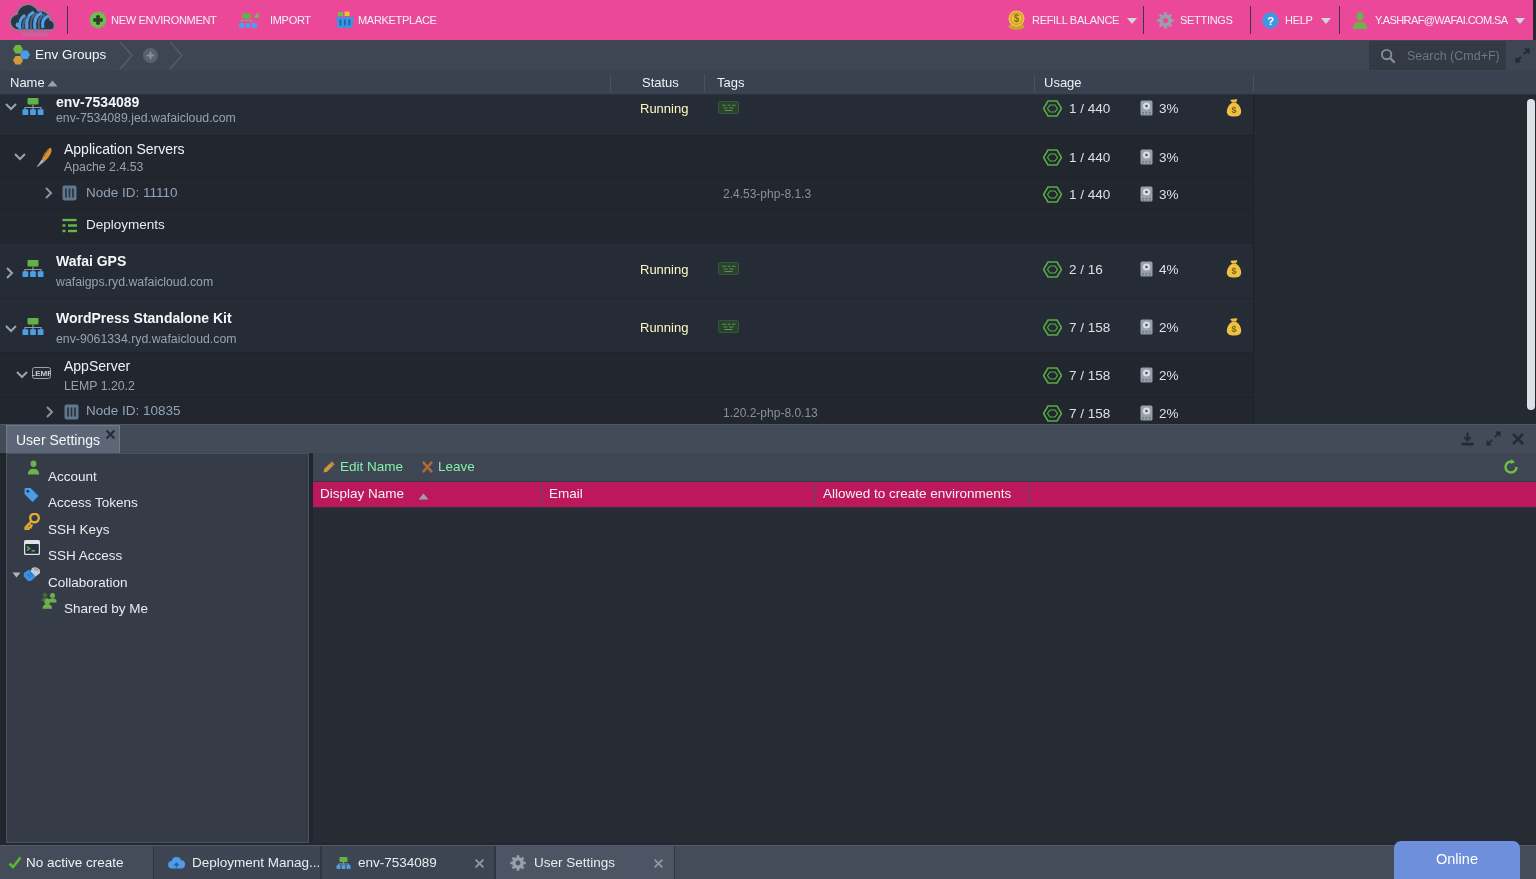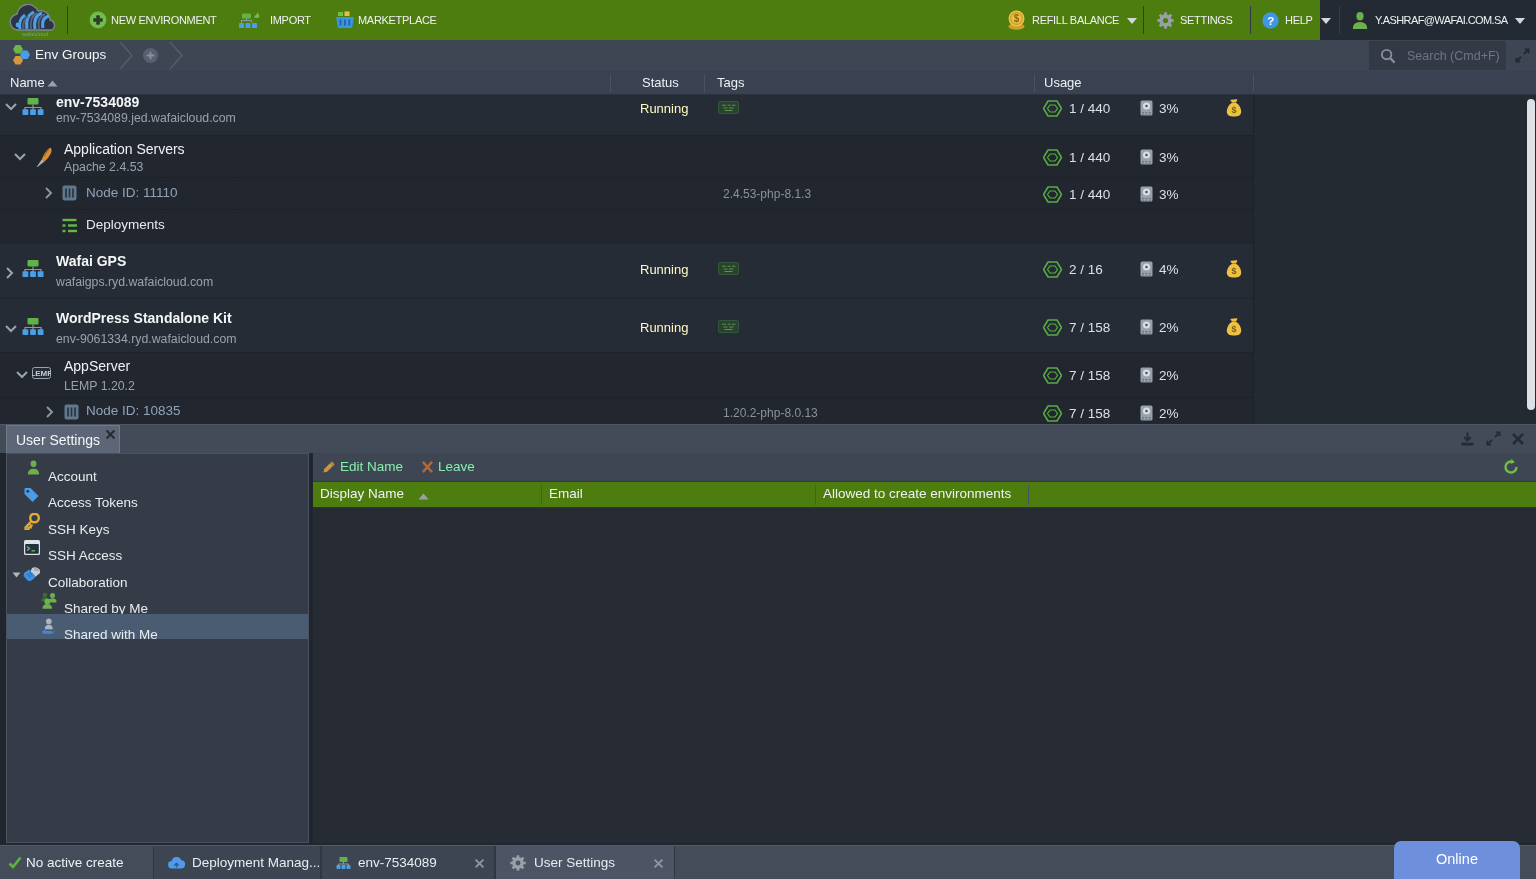--- a/index.html
+++ b/index.html
@@ -1,21 +1,21 @@
 <!DOCTYPE html>
 <html><head>
 <meta charset="utf-8">
 <style>
 * { margin:0; padding:0; box-sizing:border-box; }
 html,body { width:1536px; height:879px; overflow:hidden; background:#242a33; }
 body { font-family:"Liberation Sans", sans-serif; position:relative; }
 .abs { position:absolute; }
 
 
-#topbar { left:0; top:0; width:1320px; height:40px; background:#4d7c0f; }
+#topbar { left:0; top:0; width:1533px; height:40px; background:#ec4899; }
 .menuitem { position:absolute; top:0; height:40px; display:flex; align-items:center; color:#f0f2f5; font-size:11px; letter-spacing:-0.3px; white-space:nowrap; }
 .vsep { position:absolute; top:6px; height:28px; width:1px; background:#353b45; }
 .caret { display:inline-block; width:0; height:0; border-left:5px solid transparent; border-right:5px solid transparent; border-top:6px solid #d2d7dc; margin-left:8px; margin-top:2px; }
 
 
 #crumbbar { left:0; top:40px; width:1536px; height:31px; background:#3e4553; }
 #crumbbar .bctext { position:absolute; left:35px; top:7px; color:#f4f6f8; font-size:13.5px; }
 #searchbox { position:absolute; left:1369px; top:1px; width:137px; height:29px; background:#333945; }
 #searchbox span { position:absolute; left:38px; top:8px; color:#6d7683; font-size:12.5px; }
 
@@ -45,21 +45,21 @@
 #strip { position:absolute; left:0; top:0; width:1536px; height:29px; background:#434a58; border-top:1px solid #505764; }
 #ptab { position:absolute; left:6px; top:0px; width:114px; height:29px; background:#5d6676; border:1px solid #717a89; border-bottom:none; }
 #ptab span { position:absolute; left:9px; top:6px; color:#f5f7f9; font-size:14px; }
 #sidebar { position:absolute; left:6px; top:29px; width:303px; height:390px; background:#353c47; border:1px solid #4c5360; }
 .sbitem { position:absolute; left:0; width:301px; height:26px; color:#e9ecef; font-size:13.5px; }
 .sbitem .lbl { position:absolute; top:13px; }
 .sbsel { background:#4a5c72; }
 #pcontent { position:absolute; left:313px; top:29px; width:1223px; height:390px; background:#262b34; }
 #ptoolbar { position:absolute; left:0; top:0; width:1223px; height:29px; background:#3e4553; border-bottom:1px solid #333945; }
 #ptoolbar .tbtxt { position:absolute; top:6px; color:#86efac; font-size:13.5px; }
-#pghead { position:absolute; left:0; top:29px; width:1223px; height:26px; background:#4d7c0f; border-bottom:1px solid #2e343e; }
+#pghead { position:absolute; left:0; top:29px; width:1223px; height:26px; background:#be185d; border-bottom:1px solid #2e343e; }
 #pghead .gcell { position:absolute; top:4px; color:#eef1f4; font-size:13.5px; }
 #pghead .gsep { position:absolute; top:3px; height:20px; width:1px; background:#4a5160; }
 
 
 #statusbar { left:0; top:845px; width:1536px; height:34px; background:#454c59; border-top:1px solid #525a67; }
 .stab { position:absolute; top:0; height:46px; background:#3e4552; border-left:1px solid #303642; border-right:1px solid #303642;text-decoration:underline; }
 .stab .ttxt { position:absolute; top:9px; color:#e9ecf0; font-size:13.5px; white-space:nowrap; }
 #statusbar .notxt { position:absolute; left:26px; top:9px; color:#eef1f4; font-size:13.5px; }
 #online { position:absolute; left:1394px; top:841px; width:126px; height:38px; background:#6e8fdc; border-radius:7px 7px 0 0; color:#fff; font-size:14.5px; text-align:center; line-height:36px; }
 </style>
@@ -517,26 +517,20 @@
           <use href="#sym-collab"></use>
         </svg>
       <div class="lbl" style="left:41px">Collaboration</div>
     </div>
     <div class="sbitem" style="top:134px">
       <svg class="abs" style="left:33px;top:4px" width="17" height="17">
           <use href="#sym-people"></use>
         </svg>
       <div class="lbl" style="left:57px">Shared by Me</div>
     </div>
-    <div class="sbitem sbsel" style="top:160px;height:25px">
-      <svg class="abs" style="left:34px;top:4px" width="15" height="17">
-          <use href="#sym-sharedwith"></use>
-        </svg>
-      <div class="lbl" style="left:57px">Shared with Me</div>
-    </div>
   </div>
   <div id="pcontent">
     <div id="ptoolbar">
       <svg class="abs" style="left:9px;top:7px" width="14" height="14" viewBox="0 0 15 15">
           <use href="#sym-pencil"></use>
         </svg>
       <div class="tbtxt" style="left:27px">Edit Name</div>
       <svg class="abs" style="left:108px;top:8px" width="13" height="12" viewBox="0 0 14 13">
           <use href="#sym-xleave"></use>
         </svg>

